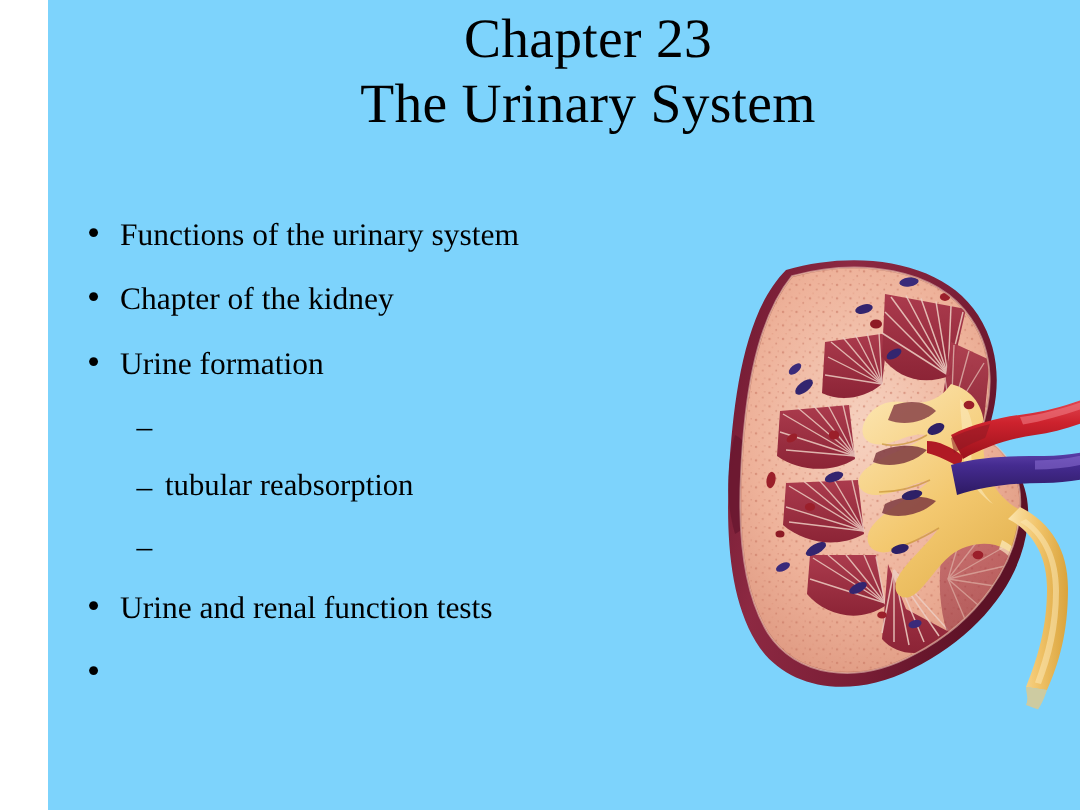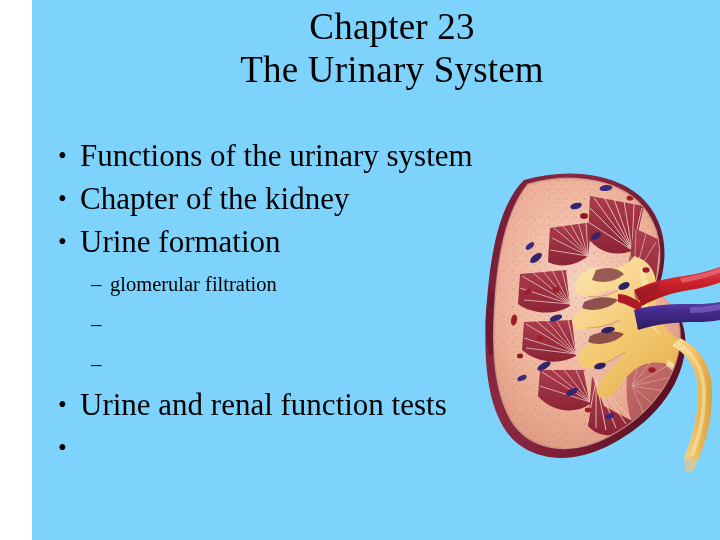--- a/index.html
+++ b/index.html
@@ -70,21 +70,21 @@
     color: #000000;
   }
   .bullet-row.sub .bullet-mark {
     width: 19px;
     flex: 0 0 19px;
     font-size: 21px;
     line-height: 30px;
   }
   .bullet-text {
     font-family: "Liberation Serif", "DejaVu Serif", serif;
-    font-size: 31px;
+    font-size: 21px;
     line-height: 32px;
     color: #000000;
     white-space: nowrap;
   }
   .bullet-row.sub .bullet-text {
     font-size: 20.5px;
     line-height: 30px;
   }
 
   
@@ -123,25 +123,25 @@
       <span class="bullet-text">Chapter of the kidney</span>
     </div>
 
     <div class="bullet-row">
       <span class="bullet-mark">•</span>
       <span class="bullet-text">Urine formation</span>
     </div>
 
     <div class="bullet-row sub">
       <span class="bullet-mark">–</span>
-      <span class="bullet-text">glomerular filtration</span>
     </div>
 
     <div class="bullet-row sub">
       <span class="bullet-mark">–</span>
+      <span class="bullet-text">tubular reabsorption</span>
     </div>
 
     <div class="bullet-row sub">
       <span class="bullet-mark">–</span>
     </div>
 
     <div class="bullet-row">
       <span class="bullet-mark">•</span>
       <span class="bullet-text">Urine and renal function tests</span>
     </div>

